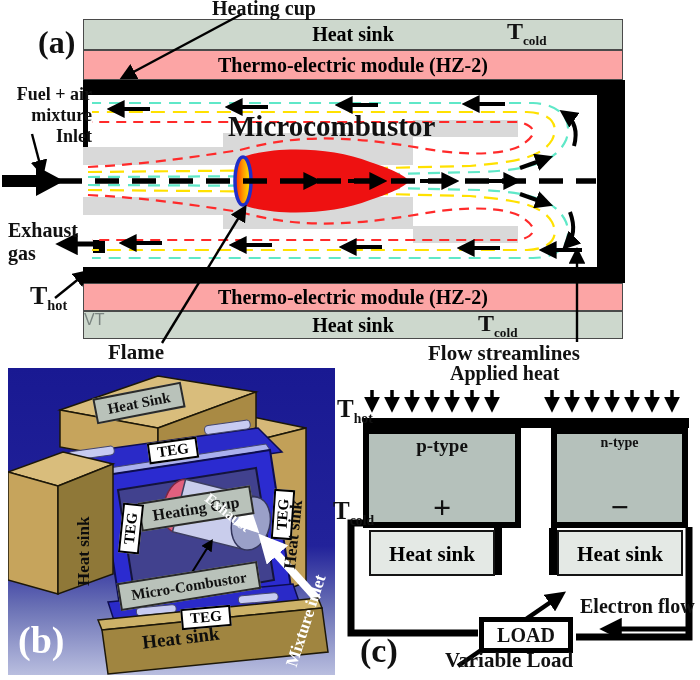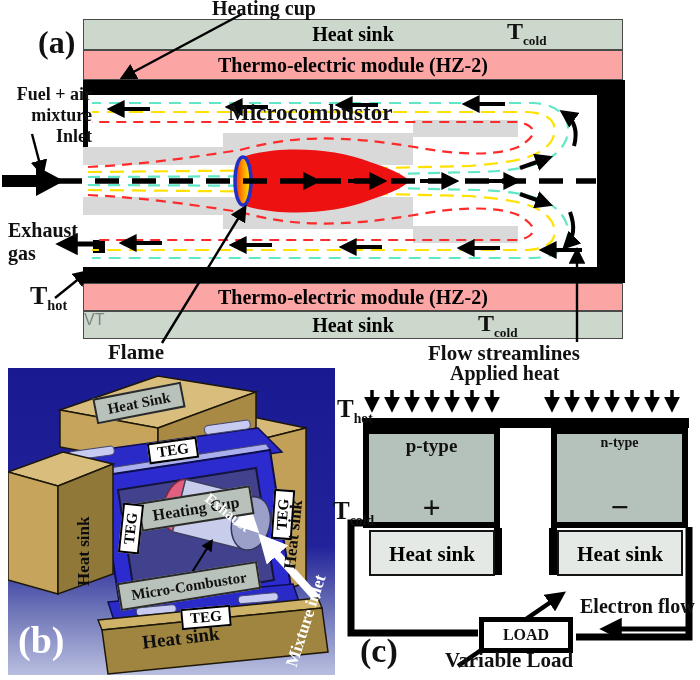--- a/index.html
+++ b/index.html
@@ -151,21 +151,21 @@
     <path d="M458,666 L561,595" stroke="#000" stroke-width="4.5" fill="none" marker-end="url(#ah)"></path>
   </svg>
 
   <div class="lbl" style="left:38px;top:24px;font-size:32px;">(a)</div>
   <div class="lbl" style="left:212px;top:-3px;font-size:20px;">Heating cup</div>
   <div class="lbl" style="left:0;top:84px;width:92px;font-size:18px;line-height:21px;text-align:right;white-space:normal;">
     <span>Fuel + air</span><br>
     <span>mixture</span><br>
     <span>Inlet</span>
   </div>
-  <div class="lbl" style="left:228px;top:100px;font-size:23px;">Microcombustor</div>
+  <div class="lbl" style="left:228px;top:110px;font-size:29px;">Microcombustor</div>
   <div class="lbl" style="left:8px;top:219px;font-size:20px;line-height:23px;white-space:normal;">
     <span>Exhaust</span><br>
     <span>gas</span>
   </div>
   <div class="lbl" style="left:30px;top:281px;font-size:26px;">
     <span>T</span><sub>hot</sub>
   </div>
   <div class="lbl" style="left:84px;top:311px;font-size:16px;color:#7a8480;font-family:'Liberation Sans',sans-serif;font-weight:normal;">VT</div>
   <div class="lbl" style="left:108px;top:340px;font-size:21px;">Flame</div>
   <div class="lbl" style="left:428px;top:341px;font-size:21px;">Flow streamlines</div>
@@ -264,21 +264,21 @@
     <div class="tegbox" style="left:173px;top:239px;transform:rotate(-5deg);">
       <span>TEG</span>
     </div>
     <div class="klabel" style="left:133px;top:264px;font-size:19px;transform:rotate(-7deg);transform-origin:left top;">Heat sink</div>
     <div class="wlabel" style="left:10px;top:250px;font-size:38px;">(b)</div>
   </div>
 
   <div class="lbl" style="left:450px;top:362px;font-size:20px;">Applied heat</div>
   <div class="blackbar" style="left:363px;top:418px;width:326px;height:10px;"></div>
 
-  <div class="cbox" style="left:363px;top:428px;width:137px;height:100px;">
+  <div class="cbox" style="left:363px;top:428px;width:158px;height:100px;">
     <div class="lbl" style="position:relative;font-size:19px;margin-top:1px;">p-type</div>
     <div class="lbl" style="position:absolute;left:0;right:0;bottom:-4px;font-size:32px;text-align:center;">+</div>
   </div>
   <div class="cbox" style="left:551px;top:428px;width:137px;height:100px;">
     <div class="lbl" style="position:relative;font-size:14px;margin-top:1px;">n-type</div>
     <div class="lbl" style="position:absolute;left:0;right:0;bottom:-4px;font-size:32px;text-align:center;">−</div>
   </div>
 
   <div class="blackbar" style="left:494px;top:528px;width:8px;height:47px;"></div>
   <div class="blackbar" style="left:549px;top:528px;width:8px;height:47px;"></div>
@@ -292,19 +292,19 @@
 
   <div class="lbl" style="left:337px;top:395px;font-size:25px;">
     <span>T</span><sub>hot</sub>
   </div>
   <div class="lbl" style="left:333px;top:497px;font-size:25px;">
     <span>T</span><sub>cold</sub>
   </div>
 
   <div style="position:absolute;left:479px;top:617px;width:94px;height:36px;background:#fff;border:5px solid #000;
               box-sizing:border-box;text-align:center;">
-    <span class="lbl" style="position:relative;font-size:16px;line-height:26px;">LOAD</span>
+    <span class="lbl" style="position:relative;font-size:20px;line-height:26px;">LOAD</span>
   </div>
   <div class="lbl" style="left:580px;top:595px;font-size:20px;">Electron flow</div>
   <div class="lbl" style="left:445px;top:648px;font-size:21px;">Variable Load</div>
   <div class="lbl" style="left:360px;top:632px;font-size:34px;">(c)</div>
 
 </div>
 
 </body></html>

